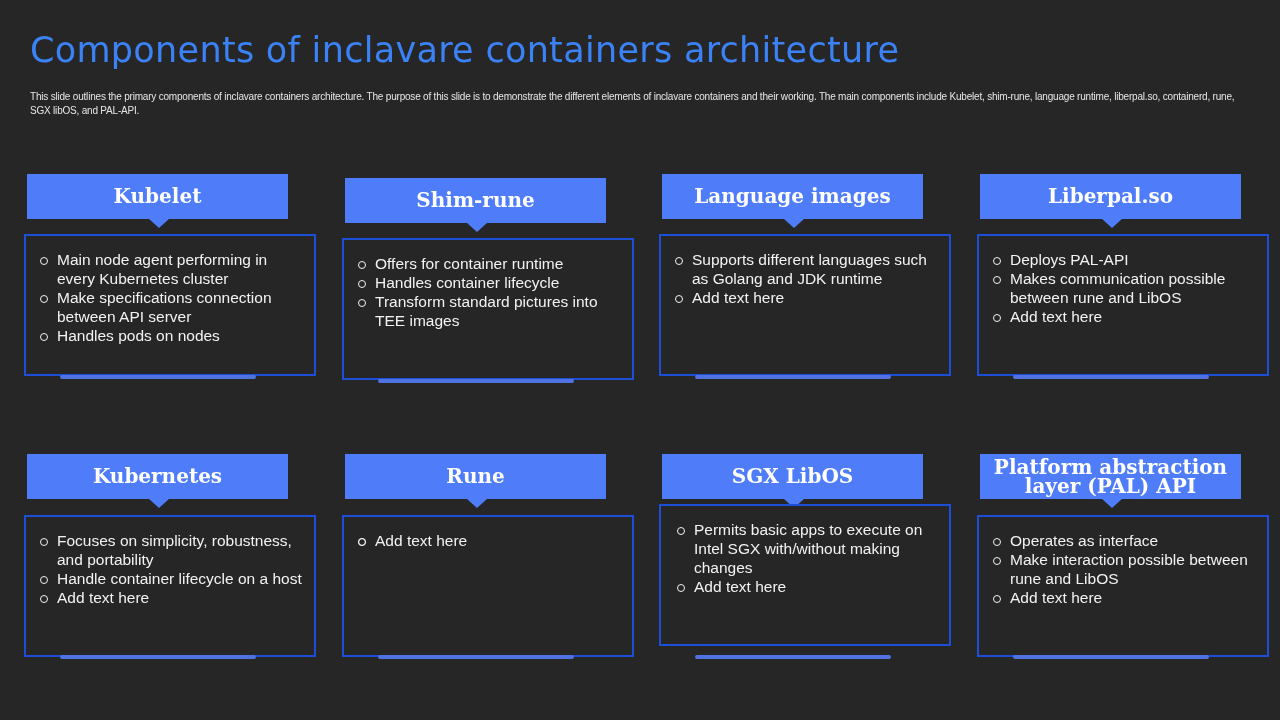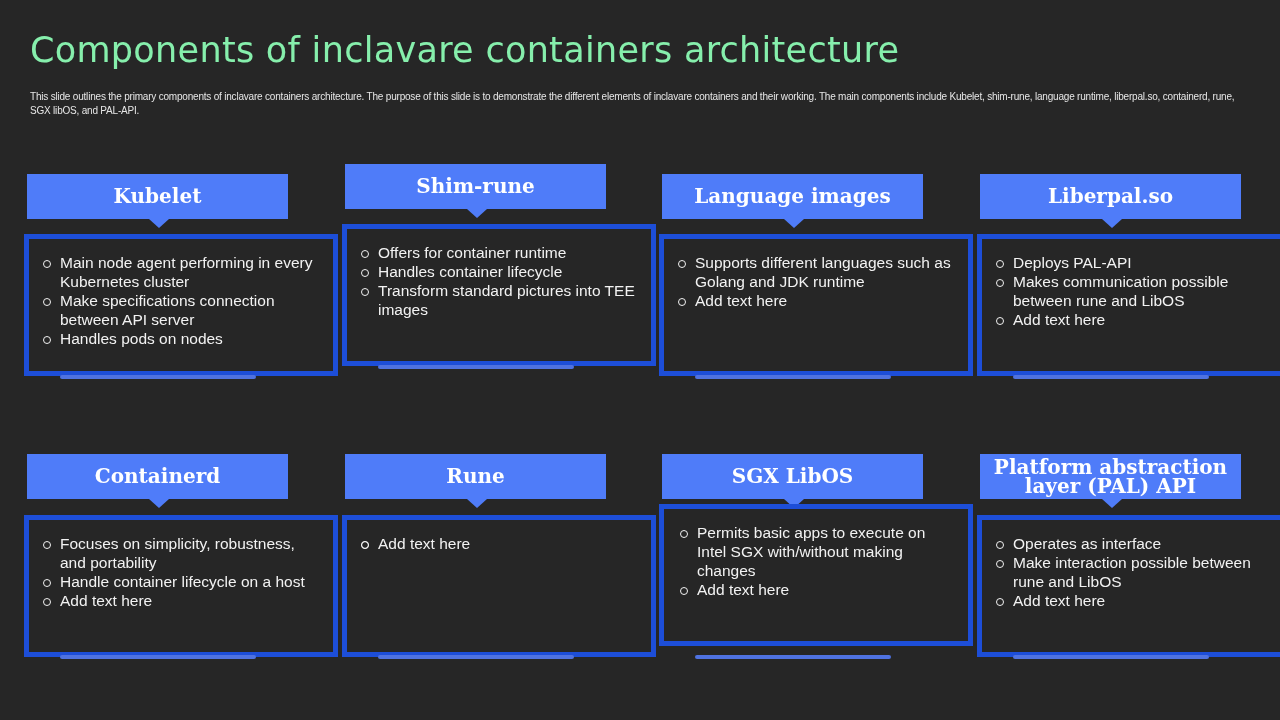--- a/index.html
+++ b/index.html
@@ -8,21 +8,21 @@
     background: #262626;
     position: relative;
     overflow: hidden;
     font-family: "Liberation Sans", sans-serif;
     color: #ffffff;
   }
   .title {
     position: absolute; left: 30px; top: 30px;
     font-family: "DejaVu Sans", sans-serif;
     font-size: 35px; font-weight: normal;
-    color: #86efac; letter-spacing: 0.3px;
+    color: #3b82f6; letter-spacing: 0.3px;
     margin: 0; white-space: nowrap;
   }
   .subtitle {
     position: absolute; left: 30px; top: 90px; width: 1220px;
     font-size: 10px; line-height: 14px; color: #e6e6e6;
     letter-spacing: -0.2px;
   }
   .card { position: absolute; width: 268px; height: 205px; }
   .card-header {
     position: absolute; left: 3px; top: 0; width: 261px; height: 45px;
@@ -33,22 +33,22 @@
     font-size: 20px; line-height: 19px; color: #ffffff;
   }
   .arrow {
     position: absolute; left: 125px; top: 45px;
     width: 0; height: 0;
     border-left: 10px solid transparent;
     border-right: 10px solid transparent;
     border-top: 9px solid #4f7cf9;
   }
   .card-body {
-    position: absolute; left: 0; top: 60px; width: 314px; height: 142px;
-    border: 5px solid #1d4ed8; box-sizing: border-box;
+    position: absolute; left: 0; top: 60px; width: 292px; height: 142px;
+    border: 2px solid #1d4ed8; box-sizing: border-box;
     background: #262626;
   }
   .card-body ul {
     list-style: none; margin: 0; padding: 14px 10px 0 14px;
   }
   .card-body li {
     position: relative; padding-left: 17px;
     font-size: 15.5px; line-height: 19px; color: #f2f2f2;
   }
   .card-body li .bullet {
@@ -73,21 +73,21 @@
   <div class="card-body">
     <ul>
       <li><span class="bullet"></span><span>Main node agent performing in every Kubernetes cluster</span></li>
       <li><span class="bullet"></span><span>Make specifications connection between API server</span></li>
       <li><span class="bullet"></span><span>Handles pods on nodes</span></li>
     </ul>
   </div>
   <div class="bar"></div>
 </div>
 
-<div class="card" style="left:342px; top:164px;">
+<div class="card" style="left:342px; top:178px;">
   <div class="card-header">Shim-rune</div>
   <div class="arrow"></div>
   <div class="card-body">
     <ul>
       <li><span class="bullet"></span><span>Offers for container runtime</span></li>
       <li><span class="bullet"></span><span>Handles container lifecycle</span></li>
       <li><span class="bullet"></span><span>Transform  standard pictures into TEE images</span></li>
     </ul>
   </div>
   <div class="bar"></div>
@@ -112,21 +112,21 @@
     <ul>
       <li><span class="bullet"></span><span>Deploys PAL-API</span></li>
       <li><span class="bullet"></span><span>Makes communication possible between rune and LibOS</span></li>
       <li><span class="bullet"></span><span>Add text here</span></li>
     </ul>
   </div>
   <div class="bar"></div>
 </div>
 
 <div class="card" style="left:24px; top:454px;">
-  <div class="card-header">Containerd</div>
+  <div class="card-header">Kubernetes</div>
   <div class="arrow"></div>
   <div class="card-body" style="top:61px;">
     <ul>
       <li><span class="bullet"></span><span>Focuses on simplicity, robustness, and portability</span></li>
       <li><span class="bullet"></span><span>Handle container lifecycle on a host</span></li>
       <li><span class="bullet"></span><span>Add text here</span></li>
     </ul>
   </div>
   <div class="bar"></div>
 </div>

